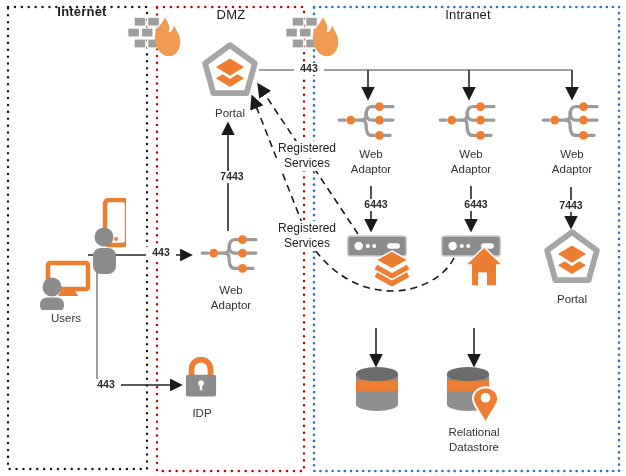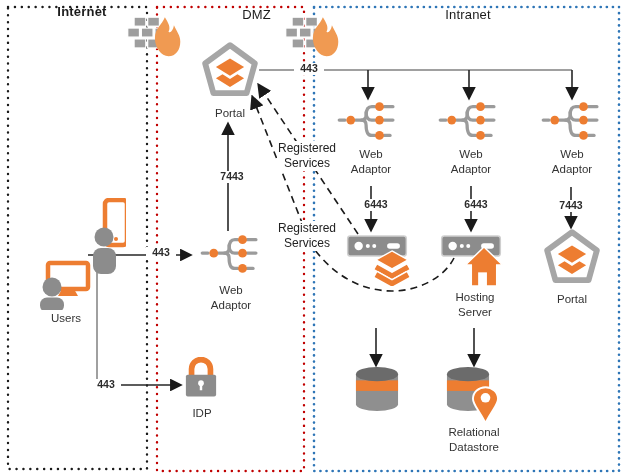--- a/index.html
+++ b/index.html
@@ -153,31 +153,30 @@
     <use href="#sym-server" x="346" y="235" width="62" height="22"></use>
     <use href="#sym-layers" x="374" y="250" width="36" height="36"></use>
     <use href="#sym-server" x="440" y="235" width="62" height="22"></use>
     <use href="#sym-house" x="464" y="246" width="40" height="41"></use>
     <use href="#sym-db" x="355" y="366" width="44" height="46"></use>
     <use href="#sym-db" x="446" y="366" width="44" height="46"></use>
     <use href="#sym-pin" x="472" y="386" width="27" height="39"></use>
   </svg>
 
   <div class="zone-title" style="left:42px;top:4px;width:80px;font-weight:bold;">Internet</div>
-  <div class="zone-title" style="left:191px;top:7px;width:80px;text-align:right;">DMZ</div>
+  <div class="zone-title" style="left:191px;top:7px;width:80px;">DMZ</div>
   <div class="zone-title" style="left:428px;top:7px;width:80px;text-align:center;">Intranet</div>
 
   <div class="lbl" style="left:31px;top:311px;width:70px;">Users</div>
   <div class="lbl" style="left:201px;top:283px;width:60px;">Web Adaptor</div>
   <div class="lbl" style="left:172px;top:406px;width:60px;">IDP</div>
   <div class="lbl" style="left:195px;top:106px;width:70px;">Portal</div>
   <div class="lbl" style="left:341px;top:147px;width:60px;">Web Adaptor</div>
   <div class="lbl" style="left:441px;top:147px;width:60px;">Web Adaptor</div>
   <div class="lbl" style="left:542px;top:147px;width:60px;">Web Adaptor</div>
-  <div class="lbl" style="left:445px;top:290px;width:60px;">Hosting Server</div>
   <div class="lbl" style="left:537px;top:292px;width:70px;">Portal</div>
   <div class="lbl" style="left:429px;top:425px;width:90px;">Relational Datastore</div>
 
   <div class="port" style="left:294px;top:63px;width:28px;">443</div>
   <div class="port" style="left:216px;top:171px;width:30px;">7443</div>
   <div class="port" style="left:146px;top:247px;width:28px;">443</div>
   <div class="port" style="left:91px;top:379px;width:28px;">443</div>
   <div class="port" style="left:360px;top:199px;width:30px;">6443</div>
   <div class="port" style="left:460px;top:199px;width:30px;">6443</div>
   <div class="port" style="left:555px;top:200px;width:30px;">7443</div>

